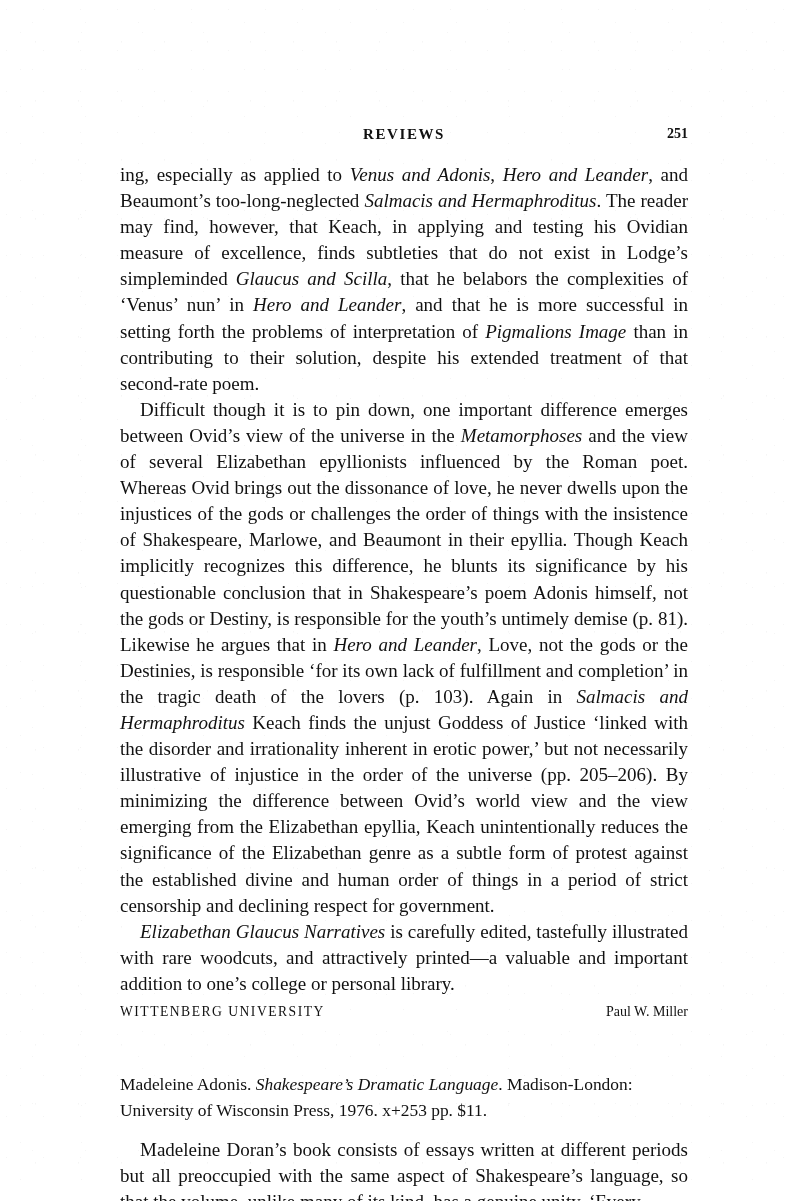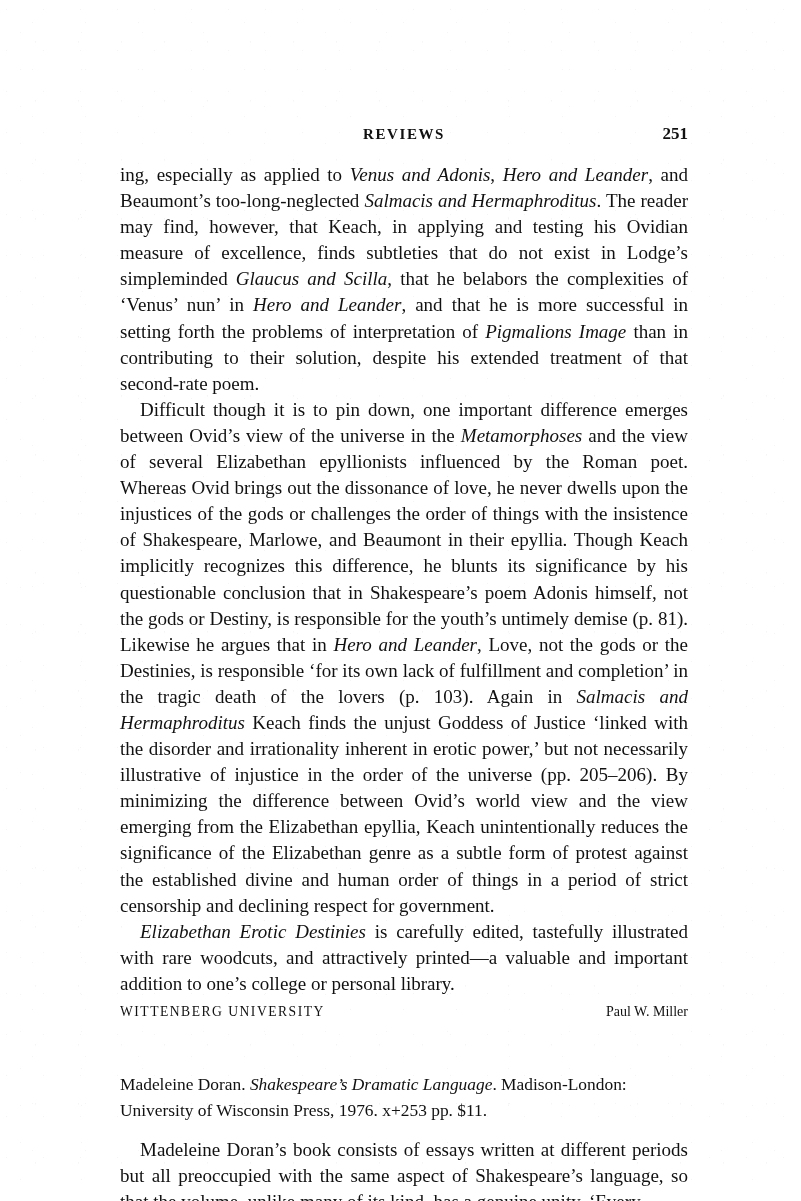--- a/index.html
+++ b/index.html
@@ -46,21 +46,21 @@
     text-align: center;
     font-size: 15px;
     letter-spacing: 1.6px;
     font-weight: 700;
     line-height: 20px;
   }
   .running-head-folio {
     position: absolute;
     right: 0;
     top: 0;
-    font-size: 17px;
+    font-size: 14px;
     font-weight: 700;
     line-height: 20px;
   }
 
   
   .para {
     font-size: 19px;
     line-height: 26.1px;
     text-align: justify;
     text-justify: inter-word;
@@ -129,33 +129,33 @@
 
     <div class="running-head">
       <div class="running-head-title">REVIEWS</div>
       <div class="running-head-folio">251</div>
     </div>
 
     <div>
       <div>
           <p class="para"><span>ing, especially as applied to </span><i>Venus and Adonis</i><span>, </span><i>Hero and Leander</i><span>, and Beaumont’s too-long-neglected </span><i>Salmacis and Hermaphroditus</i><span>. The reader may find, however, that Keach, in applying and testing his Ovidian measure of excellence, finds subtleties that do not exist in Lodge’s simpleminded </span><i>Glaucus and Scilla</i><span>, that he belabors the complexities of ‘Venus’ nun’ in </span><i>Hero and Leander</i><span>, and that he is more successful in setting forth the problems of interpretation of </span><i>Pigmalions Image</i><span> than in contributing to their solution, despite his extended treatment of that second-rate poem.</span></p>
           <p class="para indent"><span>Difficult though it is to pin down, one important difference emerges between Ovid’s view of the universe in the </span><i>Metamorphoses</i><span> and the view of several Elizabethan epyllionists influenced by the Roman poet. Whereas Ovid brings out the dissonance of love, he never dwells upon the injustices of the gods or challenges the order of things with the insistence of Shakespeare, Marlowe, and Beaumont in their epyllia. Though Keach implicitly recognizes this difference, he blunts its significance by his questionable conclusion that in Shakespeare’s poem Adonis himself, not the gods or Destiny, is responsible for the youth’s untimely demise (p. 81). Likewise he argues that in </span><i>Hero and Leander</i><span>, Love, not the gods or the Destinies, is responsible ‘for its own lack of fulfillment and completion’ in the tragic death of the lovers (p. 103). Again in </span><i>Salmacis and Hermaphroditus</i><span> Keach finds the unjust Goddess of Justice ‘linked with the disorder and irrationality inherent in erotic power,’ but not necessarily illustrative of injustice in the order of the universe (pp. 205–206). By minimizing the difference between Ovid’s world view and the view emerging from the Elizabethan epyllia, Keach unintentionally reduces the significance of the Elizabethan genre as a subtle form of protest against the established divine and human order of things in a period of strict censorship and declining respect for government.</span></p>
-          <p class="para indent"><i>Elizabethan Erotic Destinies</i><span> is carefully edited, tastefully illustrated with rare woodcuts, and attractively printed—a valuable and important addition to one’s college or personal library.</span></p>
+          <p class="para indent"><i>Elizabethan Glaucus Narratives</i><span> is carefully edited, tastefully illustrated with rare woodcuts, and attractively printed—a valuable and important addition to one’s college or personal library.</span></p>
         </div>
 
       <div class="byline">
         <span class="affiliation">WITTENBERG UNIVERSITY</span>
         <span class="reviewer">Paul W. Miller</span>
       </div>
     </div>
 
     <div class="review-gap"></div>
 
     <div>
-      <p class="headnote"><span>Madeleine Doran. </span><i>Shakespeare’s Dramatic Language</i><span>. Madison-London: University of Wisconsin Press, 1976. x+253 pp. $11.</span></p>
+      <p class="headnote"><span>Madeleine Adonis. </span><i>Shakespeare’s Dramatic Language</i><span>. Madison-London: University of Wisconsin Press, 1976. x+253 pp. $11.</span></p>
       <div>
           <p class="para indent"><span>Madeleine Doran’s book consists of essays written at different periods but all preoccupied with the same aspect of Shakespeare’s language, so that the volume, unlike many of its kind, has a genuine unity. ‘Every-</span></p>
         </div>
     </div>
 
   </div>
 
   <div class="grain"></div>
 </div>
 

